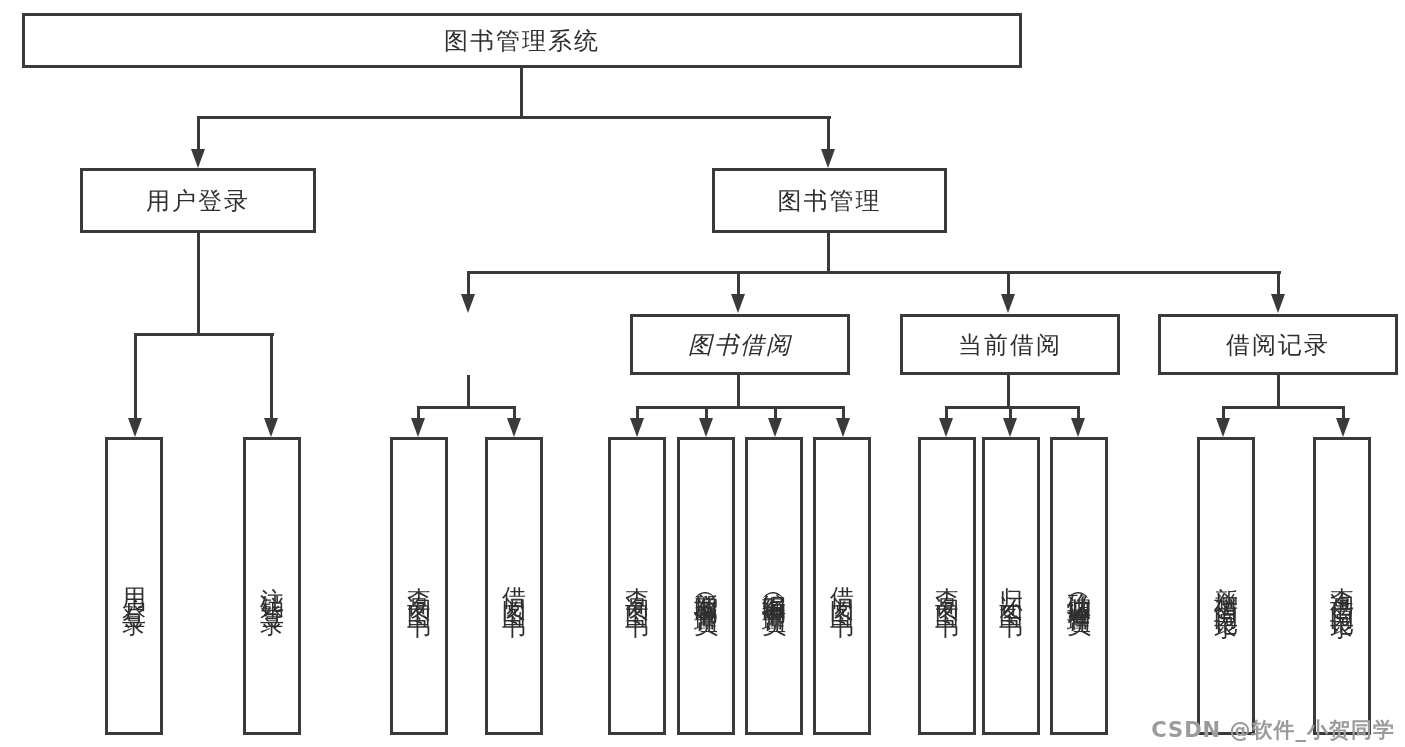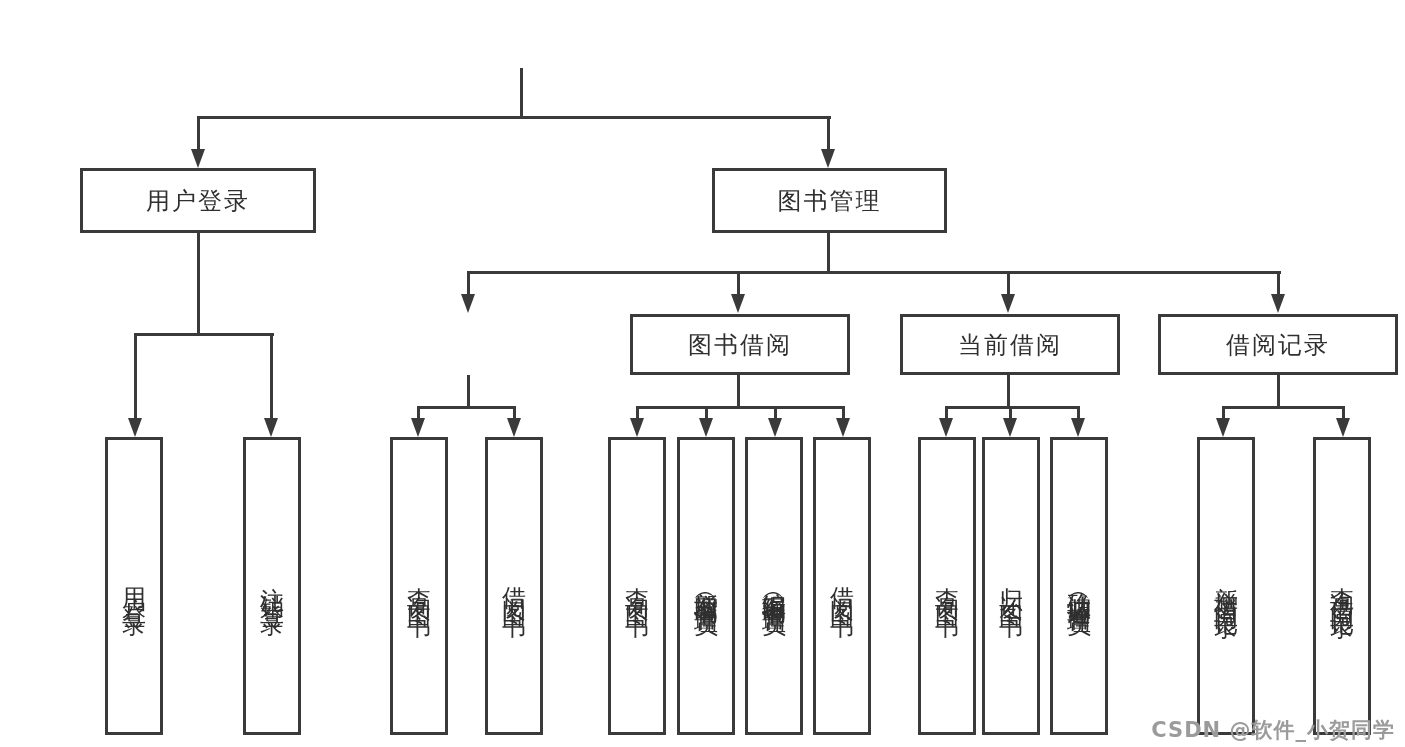--- a/index.html
+++ b/index.html
@@ -39,20 +39,21 @@
   .watermark{
     position:absolute;right:10px;bottom:3px;font-size:21px;
     color:var(--watermark);white-space:nowrap;letter-spacing:1px;font-weight:bold;
   }
 </style>
 </head>
 <body>
 
 <div class="stage">
 
+  <div class="hbox" style="left:22px;top:13px;width:1000px;height:55px;">图书管理系统</div>
 
   <div class="vline" style="left:520px;top:68px;height:50px;"></div>
   <div class="hline" style="left:197px;top:116px;width:634px;"></div>
   <div class="drop" style="left:197px;top:116px;height:33px;"></div>
   <div class="drop" style="left:827px;top:116px;height:33px;"></div>
 
   <div class="hbox" style="left:80px;top:168px;width:236px;height:65px;">用户登录</div>
   <div class="hbox" style="left:712px;top:168px;width:235px;height:65px;">图书管理</div>
 
   <div class="vline" style="left:197px;top:233px;height:102px;"></div>
@@ -60,21 +61,21 @@
   <div class="drop" style="left:134px;top:333px;height:85px;"></div>
   <div class="drop" style="left:270px;top:333px;height:85px;"></div>
 
   <div class="vline" style="left:827px;top:233px;height:40px;"></div>
   <div class="hline" style="left:467px;top:271px;width:814px;"></div>
   <div class="drop" style="left:467px;top:271px;height:23px;"></div>
   <div class="drop" style="left:737px;top:271px;height:23px;"></div>
   <div class="drop" style="left:1007px;top:271px;height:23px;"></div>
   <div class="drop" style="left:1277px;top:271px;height:23px;"></div>
 
-  <div class="hbox" style="left:630px;top:314px;width:220px;height:61px;">图书借阅</div>
+  <div class="hbox" style="left:630px;top:314px;width:220px;height:61px;font-style:italic;">图书借阅</div>
   <div class="hbox" style="left:900px;top:314px;width:220px;height:61px;">当前借阅</div>
   <div class="hbox" style="left:1158px;top:314px;width:240px;height:61px;">借阅记录</div>
 
   <div class="vline" style="left:467px;top:375px;height:33px;"></div>
   <div class="hline" style="left:417px;top:406px;width:99px;"></div>
   <div class="drop" style="left:417px;top:406px;height:12px;"></div>
   <div class="drop" style="left:513px;top:406px;height:12px;"></div>
 
   <div class="vline" style="left:737px;top:375px;height:33px;"></div>
   <div class="hline" style="left:636px;top:406px;width:209px;"></div>

